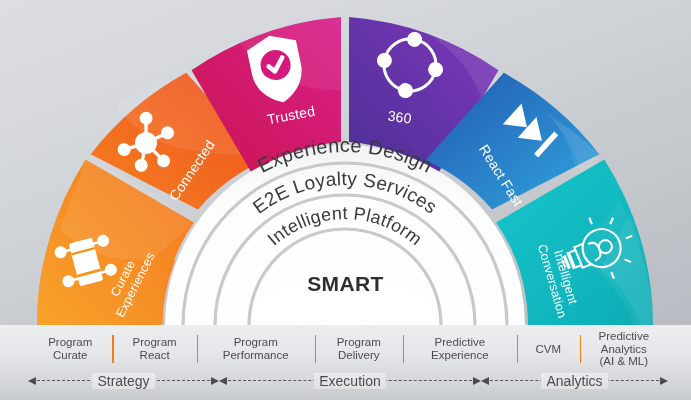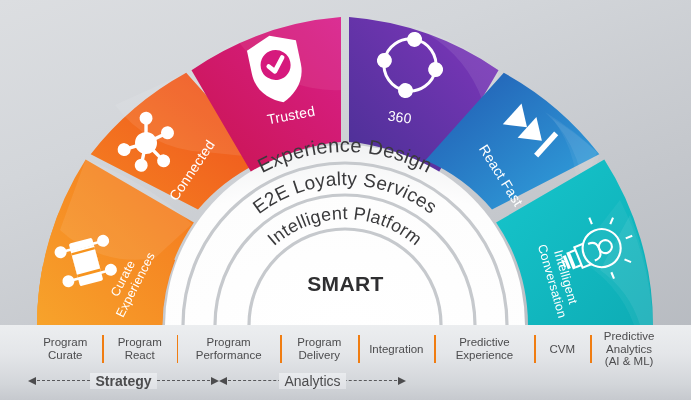--- a/index.html
+++ b/index.html
@@ -303,25 +303,20 @@
             <div>Program</div>
             <div>Performance</div>
           </div>
         </div>
         <div class="phase-cell" style="width: 82px;">
           <div>
             <div>Program</div>
             <div>Delivery</div>
           </div>
         </div>
-        <div class="phase-cell" style="width: 80px;">
-          <div>
-            <div>Integration</div>
-          </div>
-        </div>
         <div class="phase-cell" style="width: 108px;">
           <div>
             <div>Predictive</div>
             <div>Experience</div>
           </div>
         </div>
         <div class="phase-cell" style="width: 56px;">
           <div>
             <div>CVM</div>
           </div>
@@ -329,24 +324,30 @@
         <div class="phase-cell" style="width: 82px;">
           <div>
             <div>Predictive</div>
             <div>Analytics</div>
             <div>(AI &amp; ML)</div>
           </div>
         </div>
       </div>
 
     <div class="group-row" id="group-row">
-        <div class="group" style="width: 191px; font-weight: bold;">
+        <div class="group" style="width: 191px;">
           <span class="ar l"></span>
           <span class="dashline"></span>
           <span class="gtxt" style="background: linear-gradient(rgb(233, 235, 238), rgb(223, 225, 229));">Strategy</span>
+          <span class="ar r"></span>
+        </div>
+        <div class="group" style="width: 262px;">
+          <span class="ar l"></span>
+          <span class="dashline"></span>
+          <span class="gtxt" style="background: linear-gradient(rgb(233, 235, 238), rgb(223, 225, 229));">Execution</span>
           <span class="ar r"></span>
         </div>
         <div class="group" style="width: 187px;">
           <span class="ar l"></span>
           <span class="dashline"></span>
           <span class="gtxt" style="background: linear-gradient(rgb(233, 235, 238), rgb(223, 225, 229));">Analytics</span>
           <span class="ar r"></span>
         </div>
       </div>
   </div>

